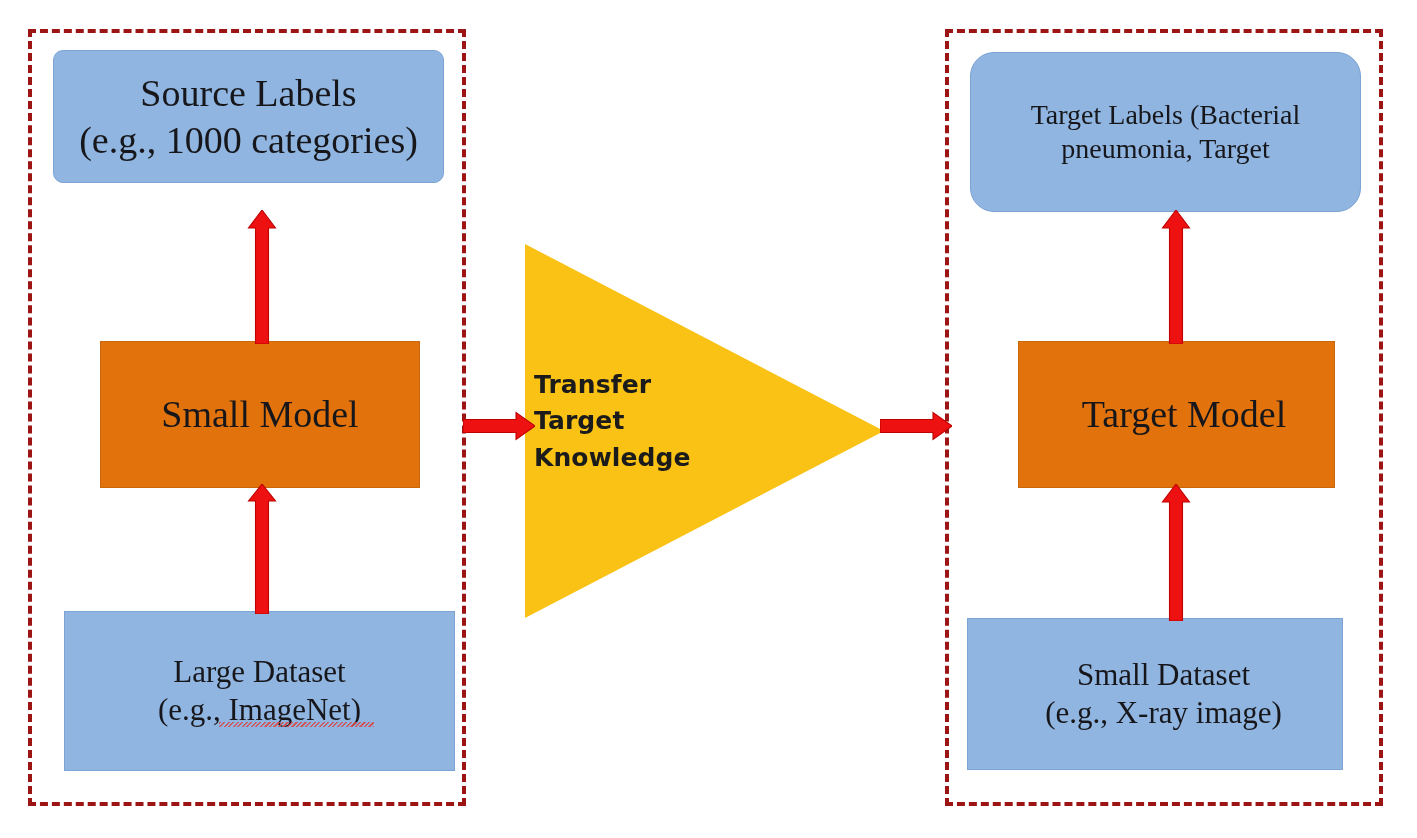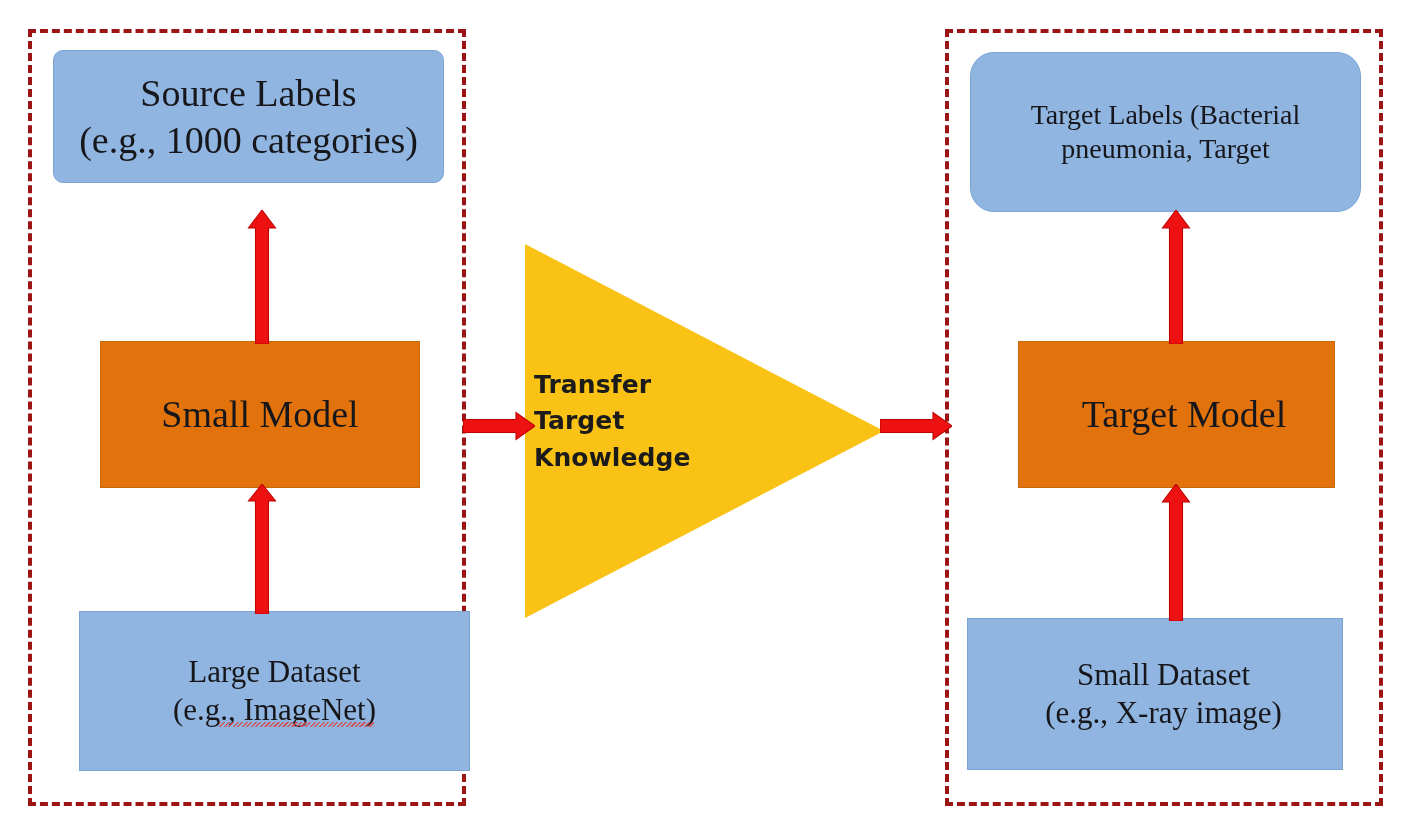--- a/index.html
+++ b/index.html
@@ -93,21 +93,21 @@
   <div class="panel" style="left:945px; top:29px; width:438px; height:777px;"></div>
 
   <div class="node node-blue" style="left:53px; top:50px; width:391px; height:133px; font-size:38px;border-radius:10px;">
     <span class="txt"><span>Source Labels</span><br><span>(e.g., 1000 categories)</span></span>
   </div>
 
   <div class="node node-orange" style="left:100px; top:341px; width:320px; height:147px; font-size:38px;">
     <span class="txt">Small Model</span>
   </div>
 
-  <div class="node node-blue" style="left:64px; top:611px; width:391px; height:160px; font-size:31px;margin-left:15px;">
+  <div class="node node-blue" style="left:64px; top:611px; width:391px; height:160px; font-size:31px;">
     <span class="txt"><span>Large Dataset</span><br><span>(e.g., ImageNet)</span></span>
   </div>
   <div class="squiggle" style="left:219px; top:722px; width:155px;"></div>
 
   <div class="node node-blue" style="left:970px; top:52px; width:391px; height:160px; font-size:28px;border-radius:24px;">
     <span class="txt"><span>Target Labels (Bacterial</span><br><span>pneumonia, Target</span><br></span>
   </div>
 
   <div class="node node-orange" style="left:1018px; top:341px; width:317px; height:147px; font-size:38px;padding-left:21px;">
     <span class="txt">Target Model</span>

